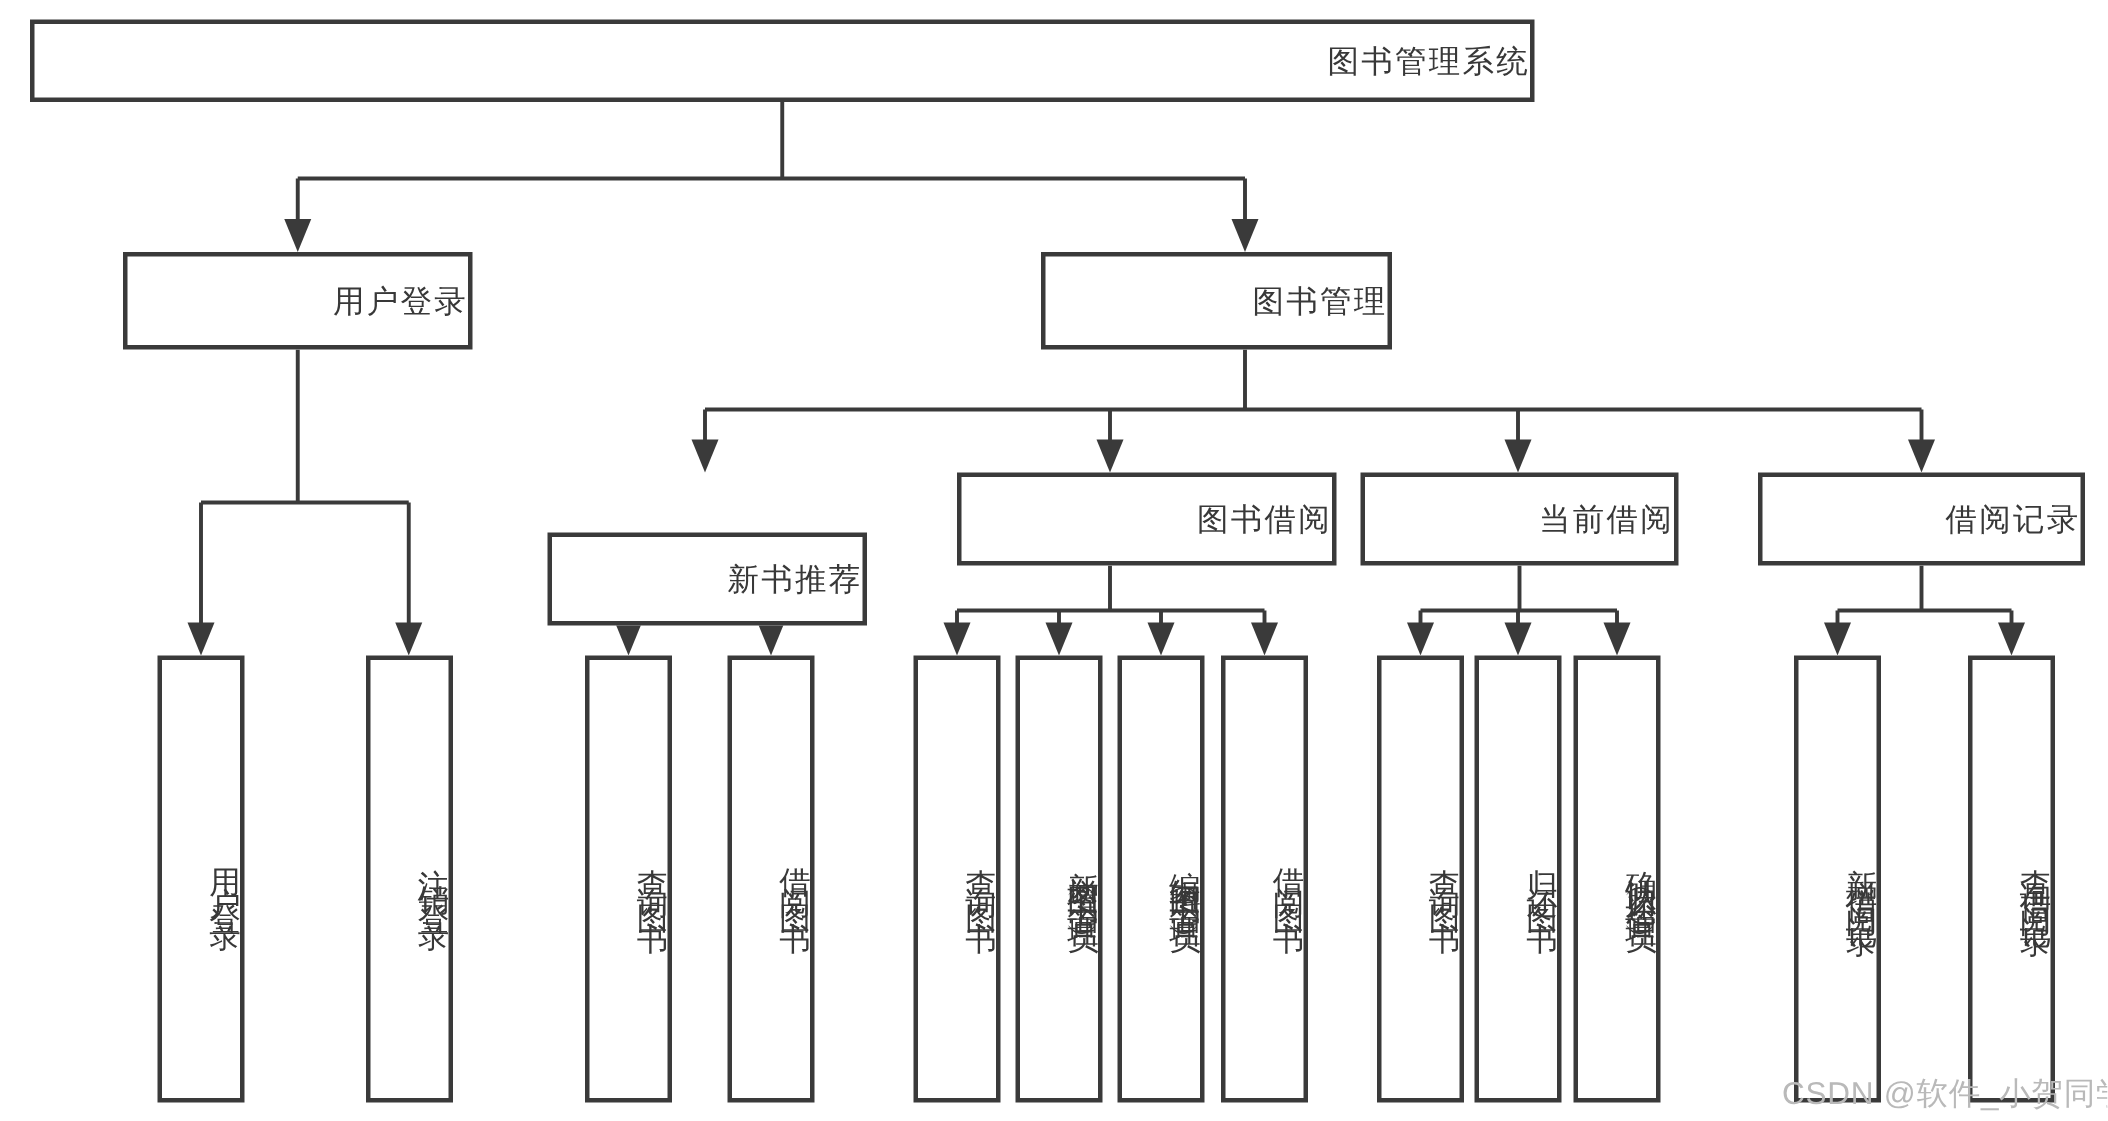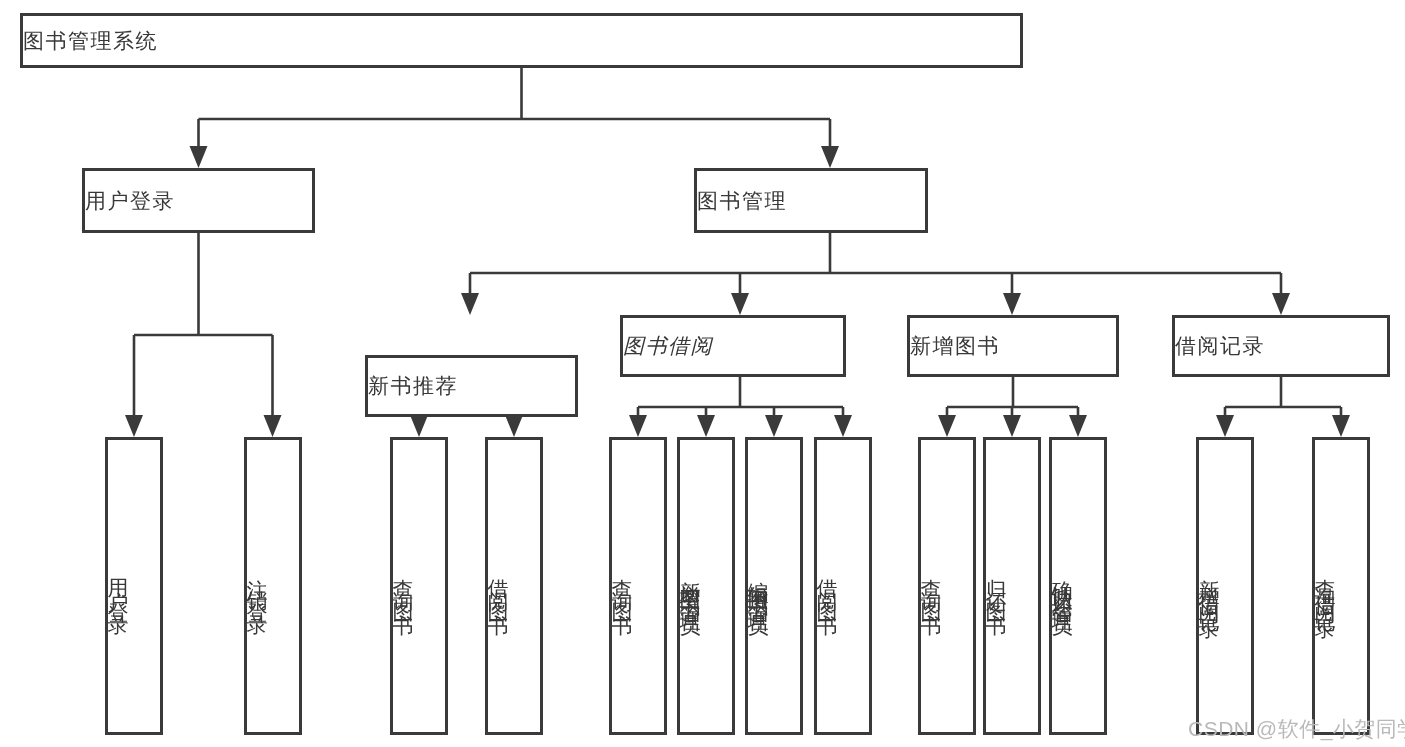--- a/index.html
+++ b/index.html
@@ -11,30 +11,30 @@
   html,body{margin:0;padding:0;background:#fff;}
   .stage{
     position:relative;width:1405px;height:747px;background:var(--bg);
     font-family:"Liberation Sans",sans-serif;overflow:hidden;
   }
   .connector{position:absolute;left:0;top:0;pointer-events:none;}
   .connector path{stroke:var(--line);stroke-width:2.6;fill:none;}
   .connector polygon{fill:var(--line);stroke:none;}
   .box{
     position:absolute;box-sizing:border-box;border:3px solid var(--line);
-    background:var(--bg);display:flex;align-items:center;justify-content:flex-start;
+    background:var(--bg);display:flex;align-items:center;justify-content:flex-end;
     color:var(--text);
   }
   .hlabel{font-size:21px;letter-spacing:1.5px;white-space:nowrap;}
   .root-box{left:20px;top:13px;width:1003px;height:55px;}
   .l2a{left:82px;top:168px;width:233px;height:65px;}
   .l2b{left:694px;top:168px;width:234px;height:65px;}
   .l3{top:315px;height:62px;}
   .l3a{left:365px;width:213px;margin-top:40px;}
-  .l3b{left:620px;width:226px;font-style:italic;}
+  .l3b{left:638px;width:253px;}
   .l3c{left:907px;width:212px;}
   .l3d{left:1172px;width:218px;}
   .leaf{top:437px;width:58px;height:298px;}
   .vtext{
     writing-mode:vertical-rl;text-orientation:mixed;
     font-size:21px;line-height:1;white-space:nowrap;color:var(--text);
   }
   .sp-wide{letter-spacing:12px;}
   .sp-mid{letter-spacing:8px;}
   .sp-tight{letter-spacing:5px;}
@@ -95,21 +95,21 @@
     <span class="hlabel">图书管理</span>
   </div>
 
   <div class="box l3 l3a">
     <span class="hlabel">新书推荐</span>
   </div>
   <div class="box l3 l3b">
     <span class="hlabel">图书借阅</span>
   </div>
   <div class="box l3 l3c">
-    <span class="hlabel">新增图书</span>
+    <span class="hlabel">当前借阅</span>
   </div>
   <div class="box l3 l3d">
     <span class="hlabel">借阅记录</span>
   </div>
 
   <div class="box leaf" style="left:105px">
     <span class="vtext sp-wide">用户登录</span>
   </div>
   <div class="box leaf" style="left:244px">
     <span class="vtext sp-wide">注销登录</span>

